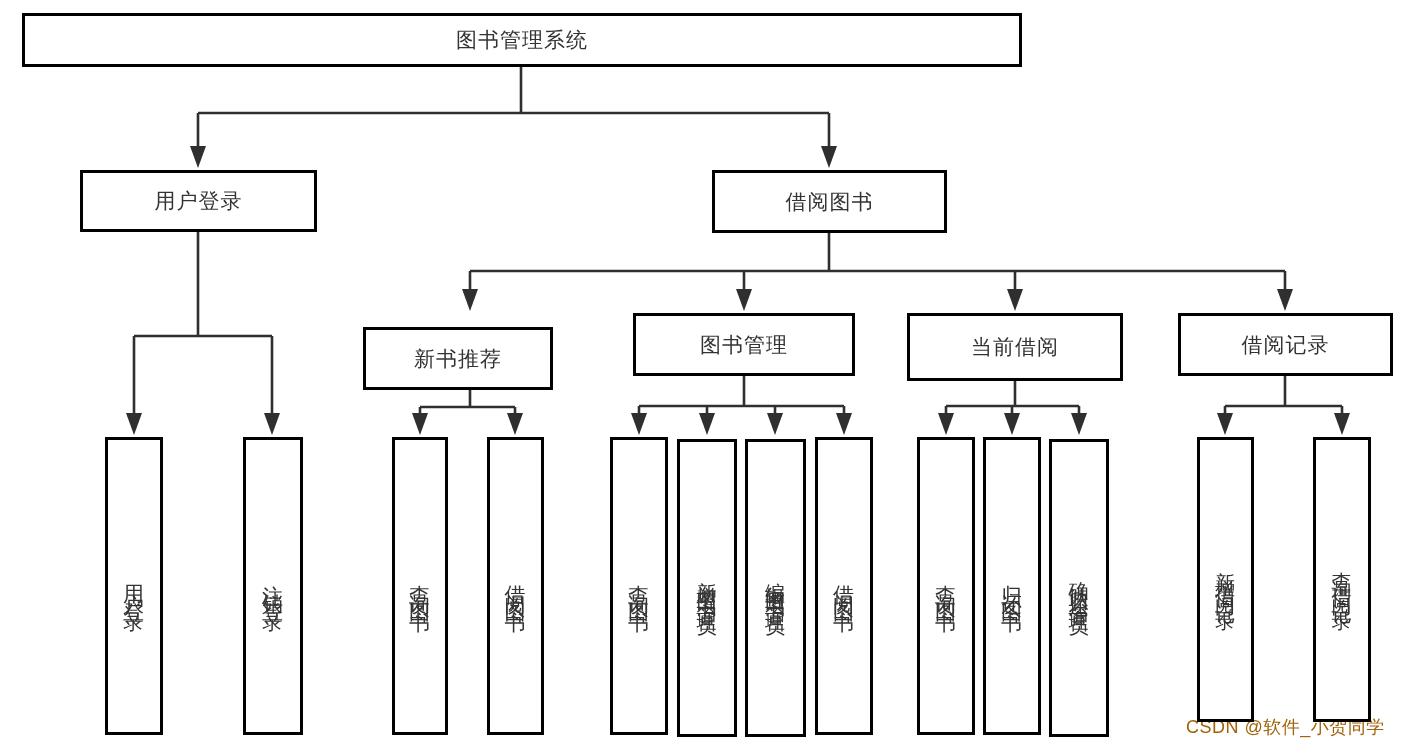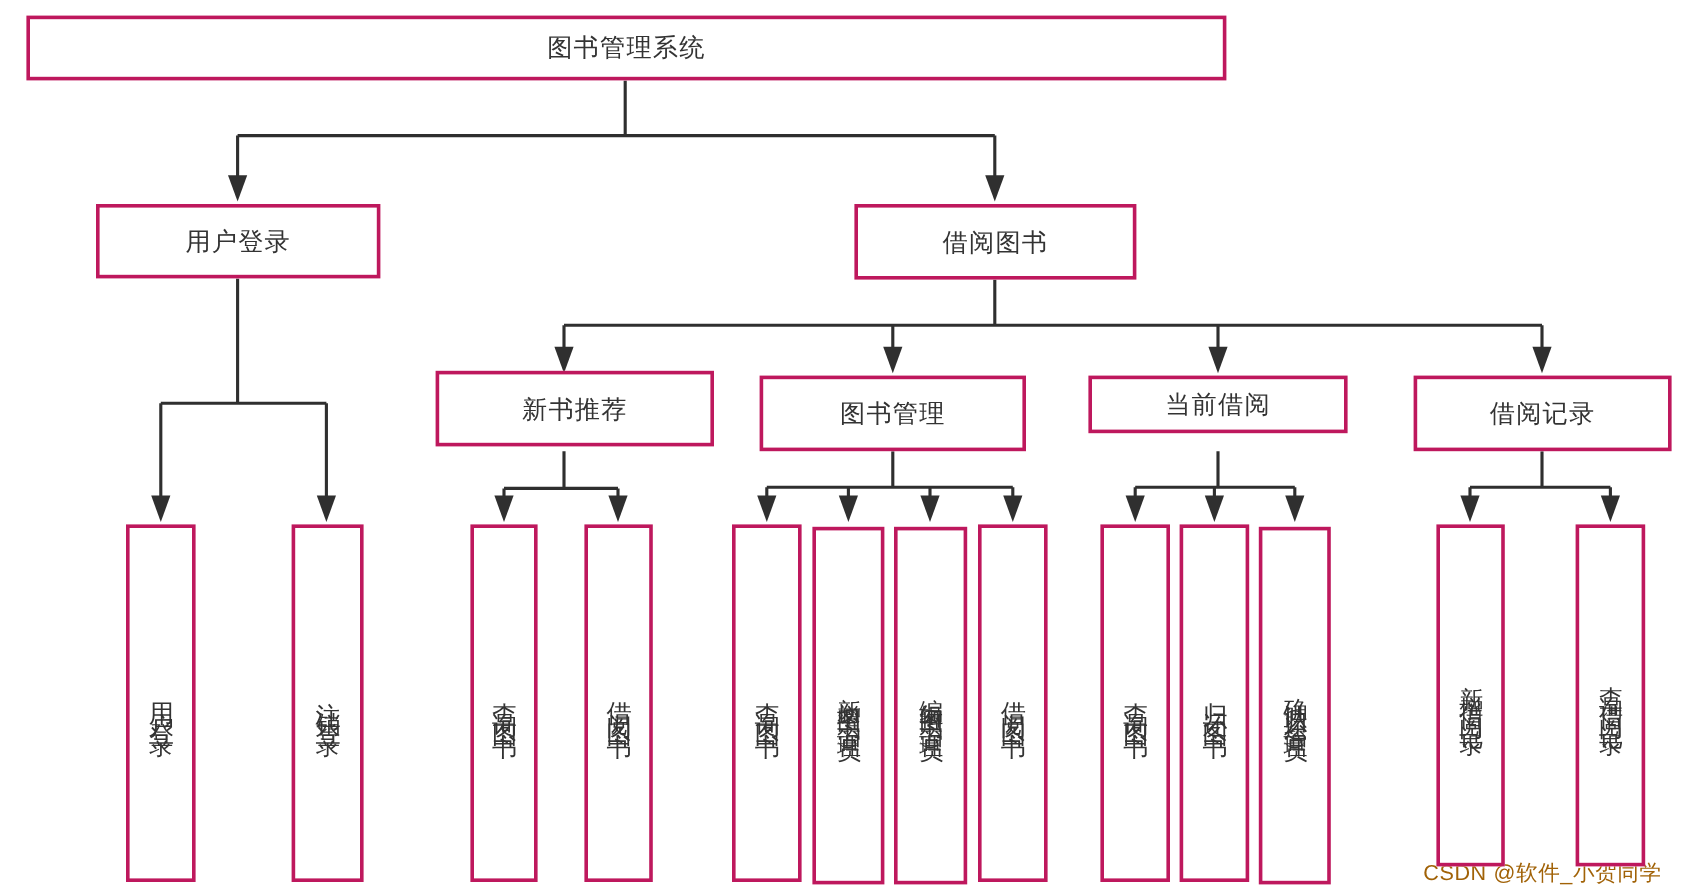--- a/index.html
+++ b/index.html
@@ -4,21 +4,21 @@
 <style>
   html,body{margin:0;padding:0;background:#ffffff;}
   #stage{
     position:relative;width:1405px;height:747px;background:#ffffff;overflow:hidden;
     font-family:"Liberation Sans","DejaVu Sans",sans-serif;color:#333333;
   }
   #wires{position:absolute;left:0;top:0;width:1405px;height:747px;z-index:1;}
   #wires path{fill:none;stroke:#2f2f2f;stroke-width:2.6;}
   #wires polygon{fill:#2f2f2f;stroke:none;}
   .box{
-    position:absolute;box-sizing:border-box;background:#ffffff;border:3px solid #be185d;
+    position:absolute;box-sizing:border-box;background:#ffffff;border:3px solid #000000;
     display:flex;align-items:center;justify-content:center;z-index:2;
     font-size:21px;letter-spacing:1px;white-space:nowrap;
   }
   .leaf span{
     writing-mode:vertical-rl;text-orientation:mixed;letter-spacing:9px;
     font-size:21px;line-height:1;white-space:nowrap;
   }
   .leaf.long span{letter-spacing:5px;font-size:20px;}
   .leaf.mid span{letter-spacing:8px;font-size:20px;}
   #watermark{
@@ -85,27 +85,27 @@
     <span>图书管理系统</span>
   </div>
 
   <div class="box" style="left:80px;top:170px;width:237px;height:62px">
     <span>用户登录</span>
   </div>
   <div class="box" style="left:712px;top:170px;width:235px;height:63px">
     <span>借阅图书</span>
   </div>
 
-  <div class="box" style="left:363px;top:309px;width:232px;height:63px">
+  <div class="box" style="left:363px;top:327px;width:190px;height:63px">
     <span>新书推荐</span>
   </div>
   <div class="box" style="left:633px;top:313px;width:222px;height:63px">
     <span>图书管理</span>
   </div>
-  <div class="box" style="left:907px;top:313px;width:216px;height:48px">
+  <div class="box" style="left:907px;top:313px;width:216px;height:68px">
     <span>当前借阅</span>
   </div>
   <div class="box" style="left:1178px;top:313px;width:215px;height:63px">
     <span>借阅记录</span>
   </div>
 
   <div class="box leaf" style="left:105px;top:437px;width:58px;height:298px">
     <span>用户登录</span>
   </div>
   <div class="box leaf" style="left:243px;top:437px;width:60px;height:298px">

